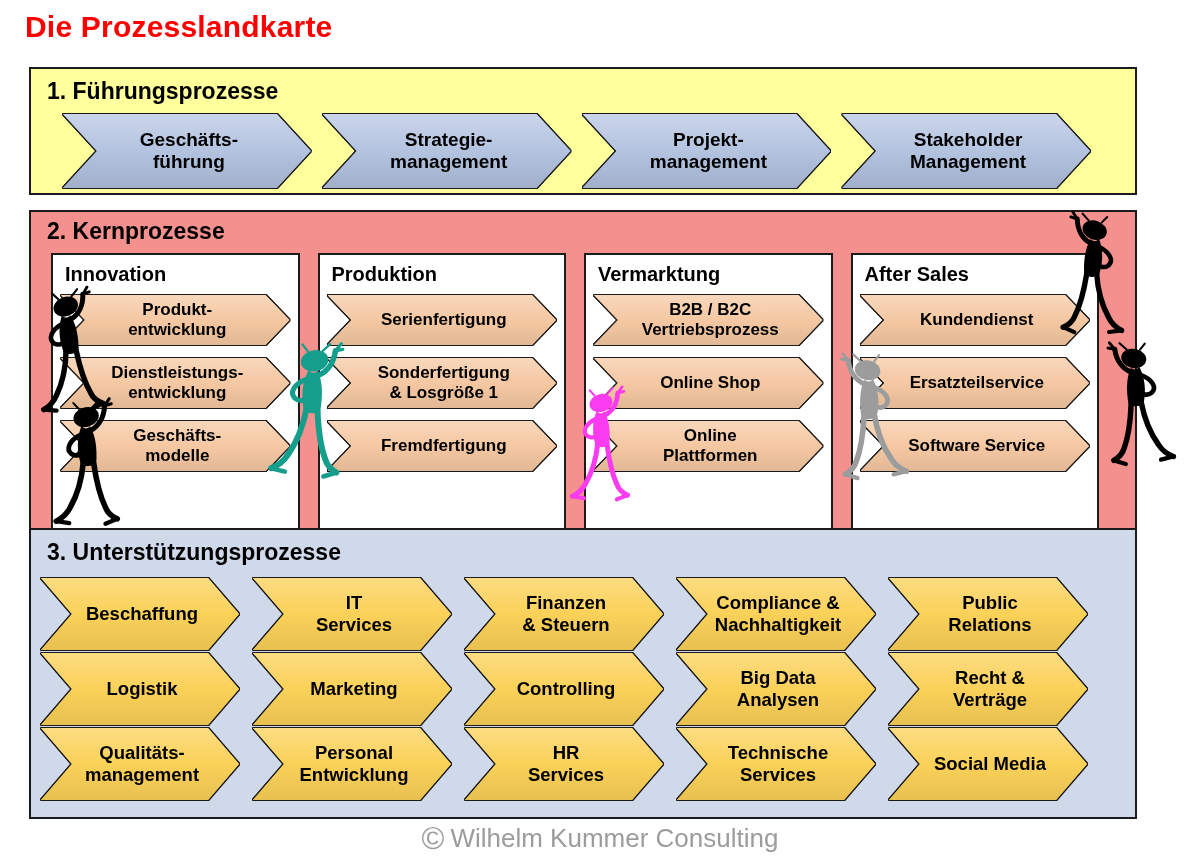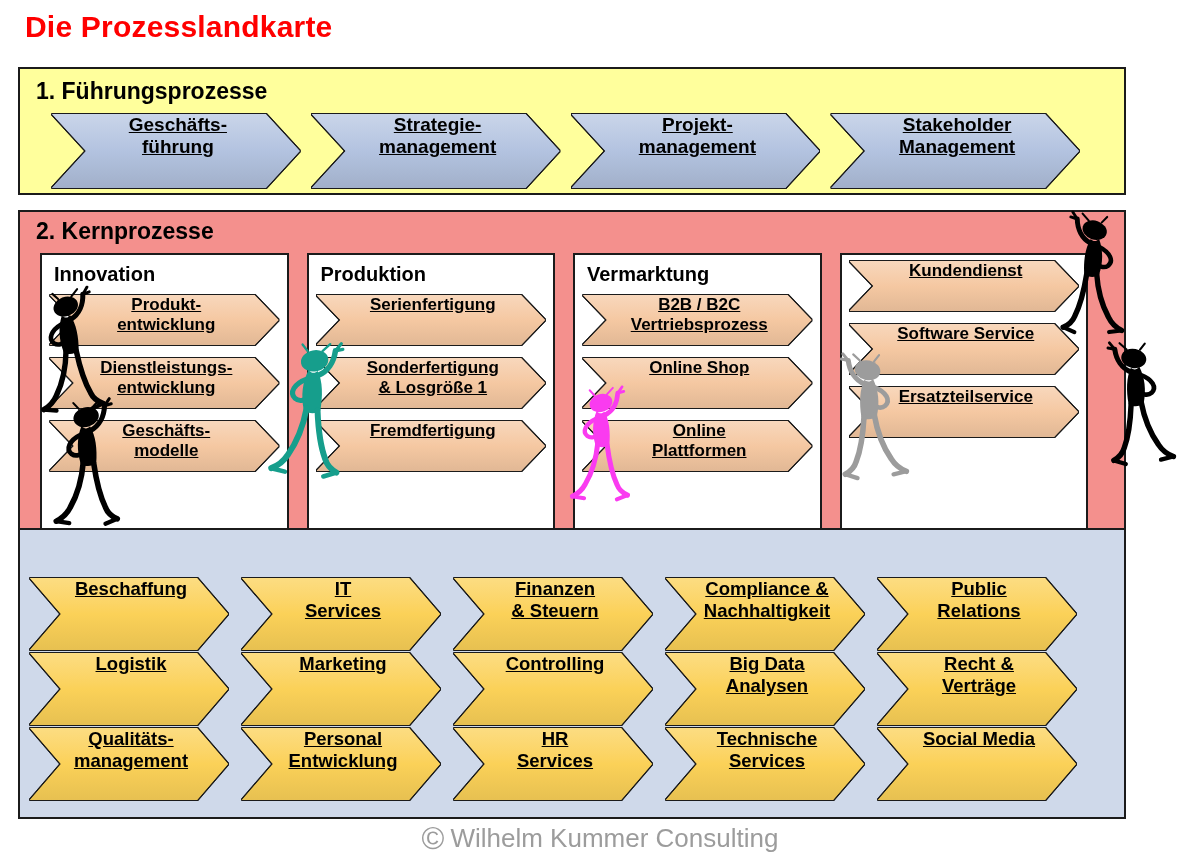--- a/index.html
+++ b/index.html
@@ -8,42 +8,41 @@
 
   .page { position: relative; width: 1200px; height: 858px; background: #fff; }
 
   .page-title {
     position: absolute; left: 25px; top: 10px;
     font-size: 30px; font-weight: bold; color: var(--title_red);
     letter-spacing: 0.2px;
   }
 
   
-  .band { position: absolute; left: 18px; width: 1108px; border: 2px solid var(--border_dark); }
+  .band { position: absolute; left: 29px; width: 1108px; border: 2px solid var(--border_dark); }
   .band-heading { font-size: 23px; font-weight: bold; color: #000; }
 
   .band1 { top: 67px;  height: 128px; background: var(--section1_bg); }
   .band2 { top: 210px; height: 361px; background: var(--section2_bg); }
   .band3 { top: 528px; height: 291px; background: var(--section3_bg); }
 
   .band1 .band-heading { padding: 9px 0 0 16px; }
   .band2 .band-heading { padding: 6px 0 0 16px; }
   .band3 .band-heading { padding: 9px 0 0 16px; }
 
   
   .arrow-wrap {
     filter: drop-shadow(1px 0 0 var(--border_dark)) drop-shadow(-1px 0 0 var(--border_dark))
             drop-shadow(0 1px 0 var(--border_dark)) drop-shadow(0 -1px 0 var(--border_dark));
   }
   .arrow {
     height: 100%; width: 100%;
-    display: flex; align-items: flex-start; justify-content: center;
+    display: flex; align-items: center; justify-content: center;
     clip-path: polygon(0 0, calc(100% - var(--t)) 0, 100% 50%,
                        calc(100% - var(--t)) 100%, 0 100%, var(--t) 50%);
-    text-decoration: underline;
   }
   .arrow .label {
     white-space: pre-line; text-align: center; font-weight: bold; color: #000;
     line-height: 1.18; padding-left: 4px;
   }
 
   .arrow.blue {
     background-color: var(--blue_arrow);
     background-image: linear-gradient(180deg,
       color-mix(in srgb, var(--blue_arrow), #fff 30%),
@@ -212,41 +211,43 @@
         </div>
         <div class="arrow-wrap">
           <div class="arrow salmon">
               <span class="label">Online
 Plattformen</span>
             </div>
         </div>
       </div>
 
       <div class="group-box">
+        <h3 class="group-title">After Sales</h3>
         <div class="arrow-wrap">
           <div class="arrow salmon">
               <span class="label">Kundendienst</span>
             </div>
         </div>
         <div class="arrow-wrap">
           <div class="arrow salmon">
+              <span class="label">Ersatzteilservice</span>
+            </div>
+        </div>
+        <div class="arrow-wrap">
+          <div class="arrow salmon">
               <span class="label">Software Service</span>
-            </div>
-        </div>
-        <div class="arrow-wrap">
-          <div class="arrow salmon">
-              <span class="label">Ersatzteilservice</span>
             </div>
         </div>
       </div>
 
     </div>
   </section>
 
   <section class="band band3">
+    <h2 class="band-heading">3. Unterstützungsprozesse</h2>
     <div class="arrow-grid">
 
       <div class="grid-row">
         <div class="arrow-wrap">
           <div class="arrow yellow">
               <span class="label">Beschaffung</span>
             </div>
         </div>
         <div class="arrow-wrap">
           <div class="arrow yellow">

